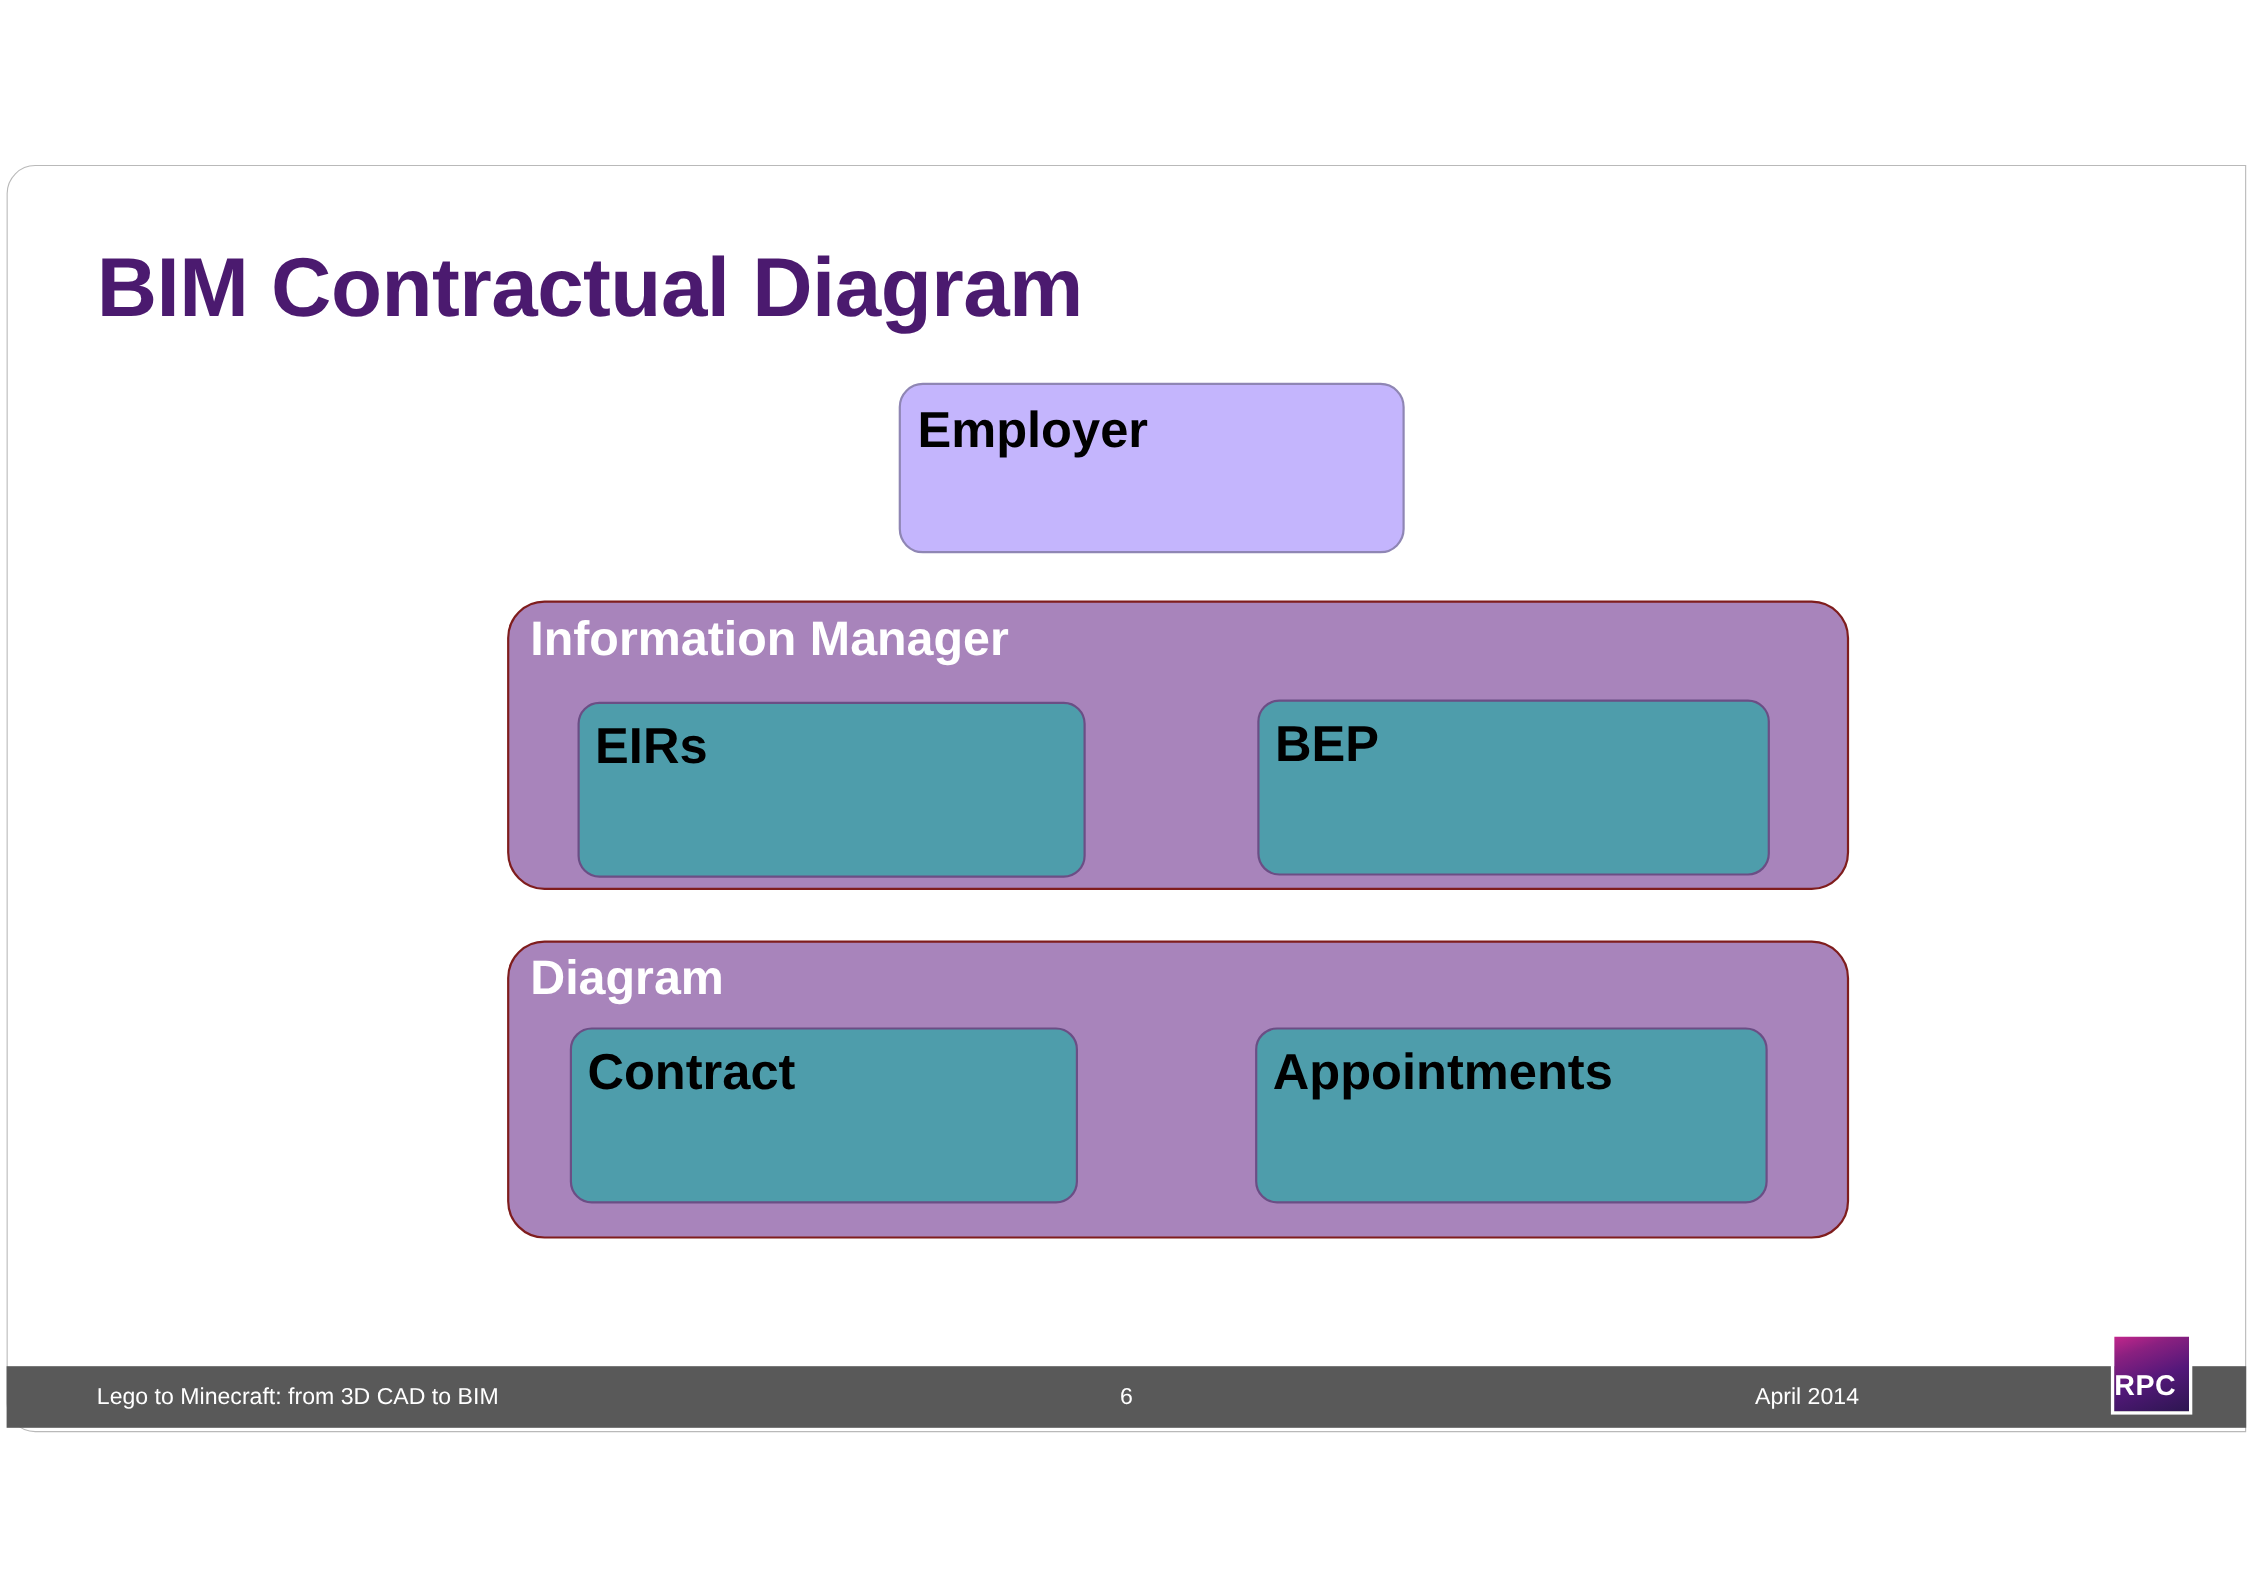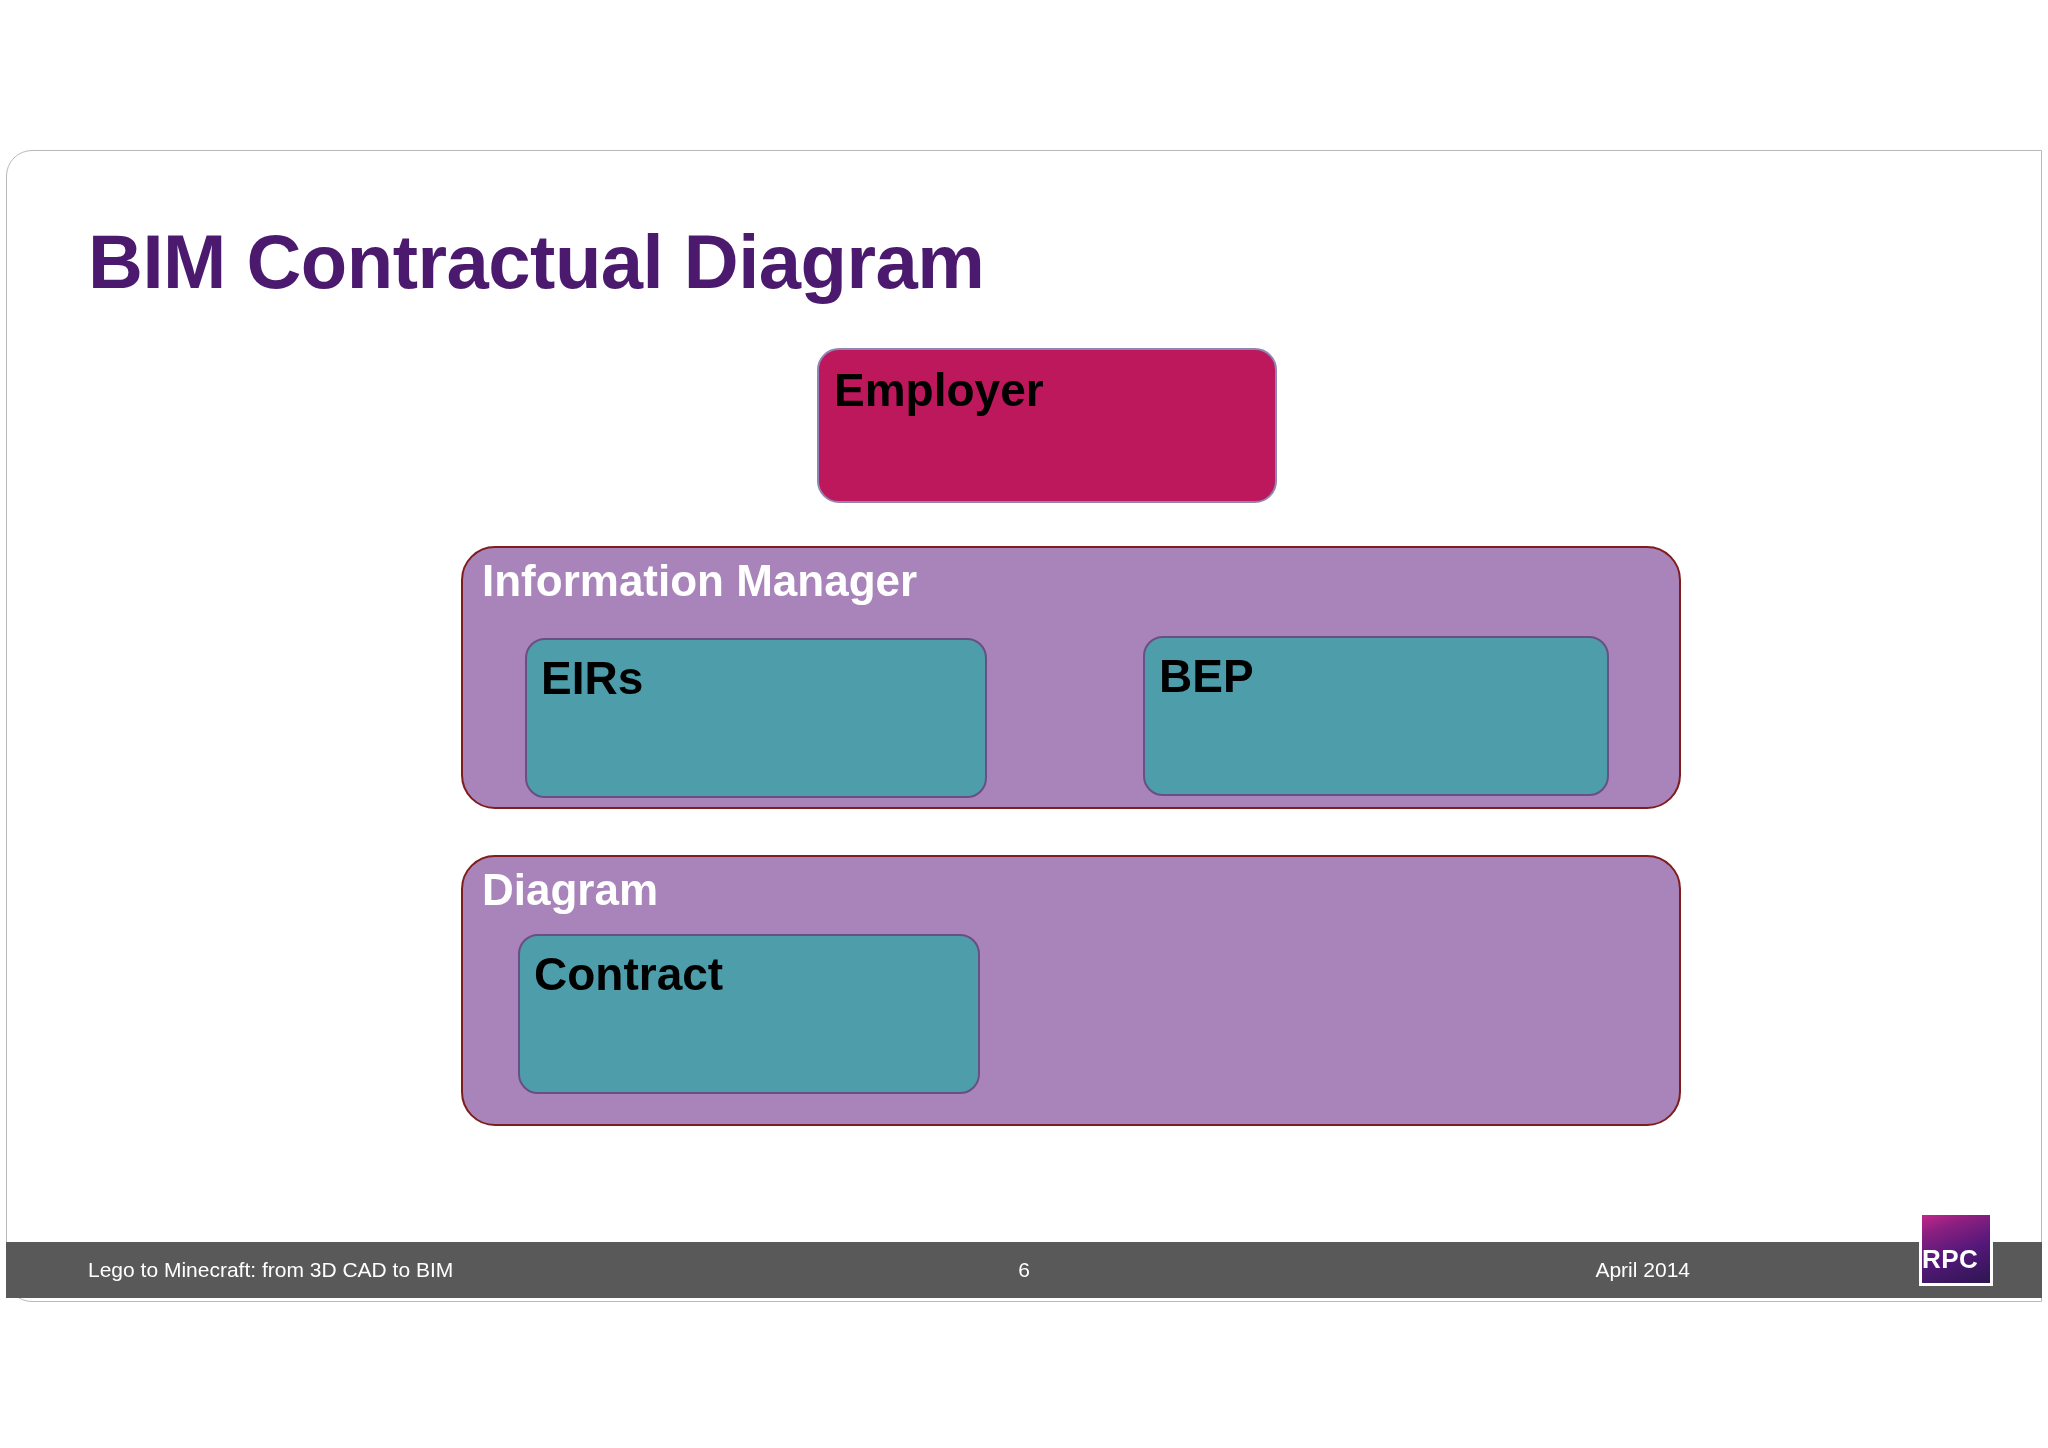--- a/index.html
+++ b/index.html
@@ -50,21 +50,21 @@
     line-height: 1.05;
   }
 
   
   .node-employer {
     position: absolute;
     left: 817px;
     top: 348px;
     width: 460px;
     height: 155px;
-    background: #be185d;
+    background: #c4b5fd;
     border: 2px solid #8f86b4;
     border-radius: 22px;
     box-sizing: border-box;
   }
   .node-employer .node-label {
     position: absolute;
     left: 15px;
     top: 13px;
     font-size: 46px;
     font-weight: bold;
@@ -207,20 +207,23 @@
     </div>
   </div>
 
   <div class="group-box group-protocol">
     <span class="group-title">Diagram</span>
 
     <div class="node-teal node-contract">
       <span class="node-label">Contract</span>
     </div>
 
+    <div class="node-teal node-appointments">
+      <span class="node-label">Appointments</span>
+    </div>
   </div>
 
   <div class="footer-bar">
     <span class="footer-left">Lego to Minecraft: from 3D CAD to BIM</span>
     <span class="footer-center">6</span>
     <span class="footer-right">April 2014</span>
   </div>
 
   <div class="logo-rpc">
     <span class="logo-text">RPC</span>

